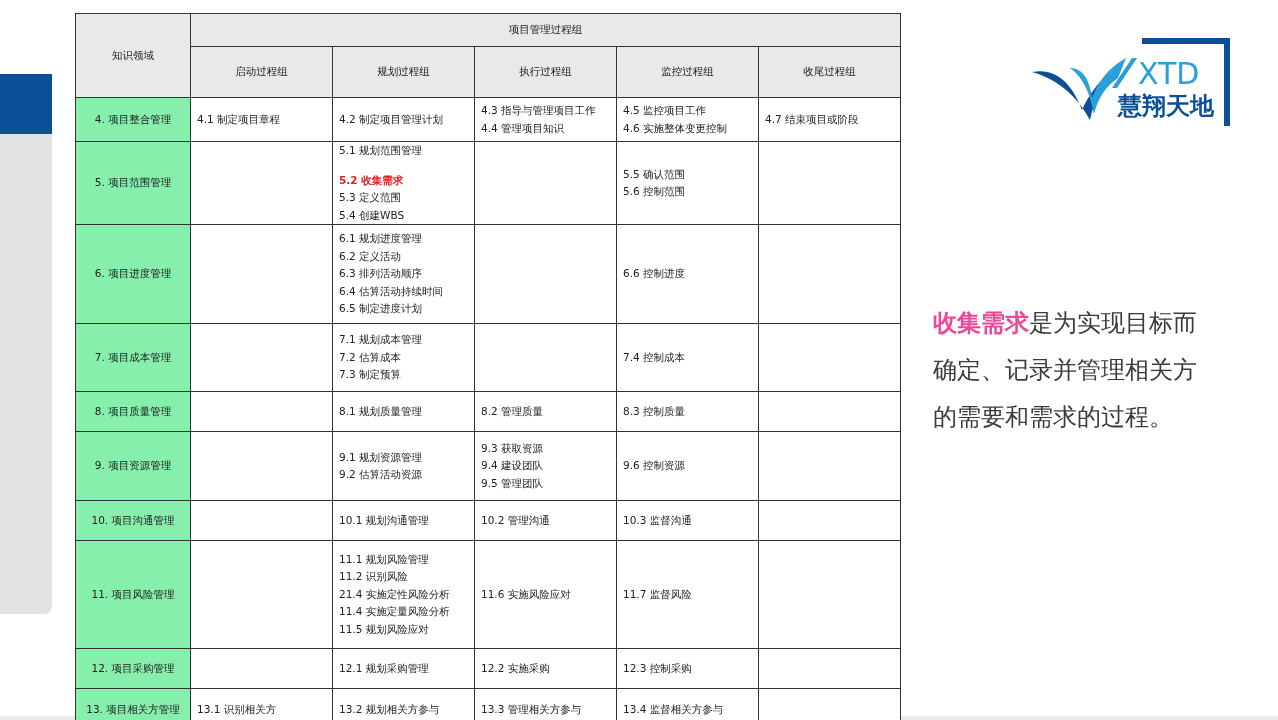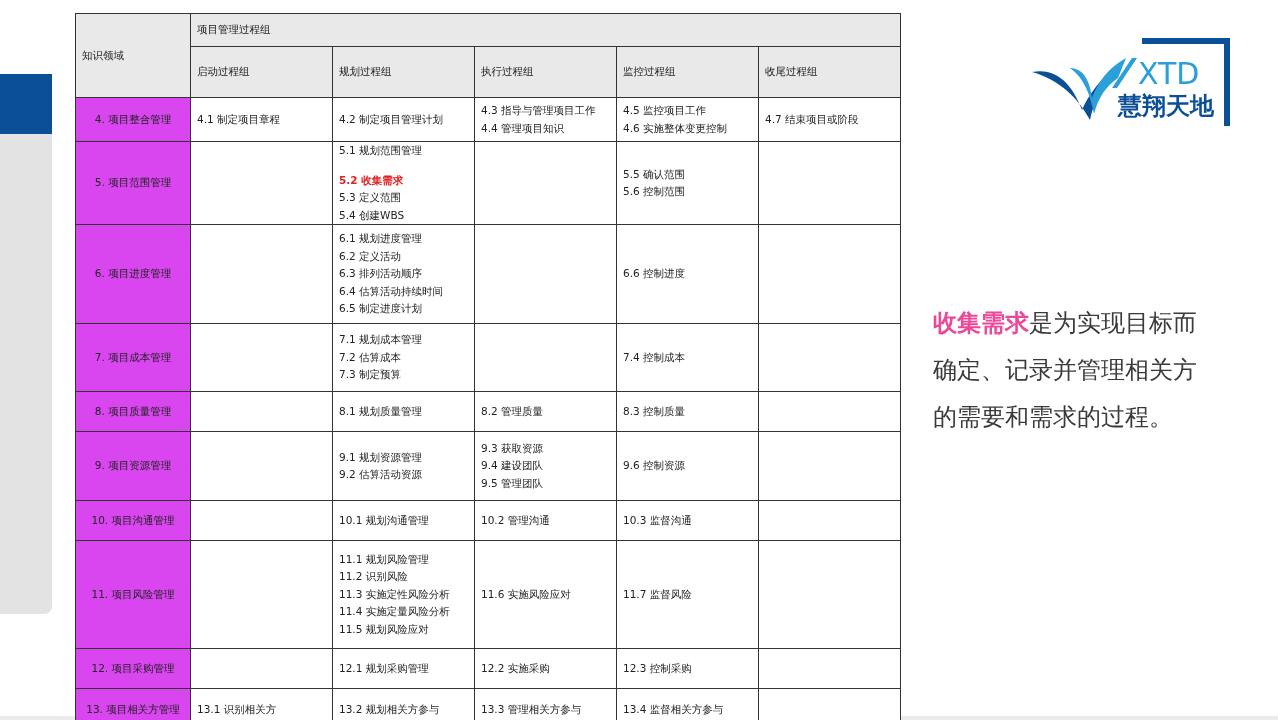--- a/index.html
+++ b/index.html
@@ -27,22 +27,22 @@
     font-size:10.5px;
   }
   table.pm td, table.pm th {
     border:1.3px solid #333;
     padding:0 6px;
     vertical-align:middle;
     font-weight:normal;
     line-height:17.5px;
     overflow:hidden;
   }
-  table.pm th { background:#e9e9e9; text-align:left; }
-  table.pm td.ka { background:#d946ef; text-align:center; padding:0 2px; }
+  table.pm th { background:#e9e9e9; text-align:center; }
+  table.pm td.ka { background:#86efac; text-align:center; padding:0 2px; }
   table.pm td.cell { background:#fff; text-align:left; white-space:nowrap; }
   .item { display:block; }
   .item.hl { color:#e02020; font-weight:bold;margin-top:12px; }
   .logo {
     position:absolute; left:1030px; top:38px; width:205px; height:92px;
   }
   .desc {
     position:absolute; left:933px; top:300px; width:285px;
     font-size:24px; line-height:47px; color:#3a3a3a;
   }
@@ -188,21 +188,21 @@
           <span class="item">10.3  监督沟通</span>
         </td>
         <td class="cell"></td>
       </tr>
       <tr style="height: 108px;">
         <td class="ka">11. 项目风险管理</td>
         <td class="cell"></td>
         <td class="cell">
           <span class="item">11.1  规划风险管理</span>
           <span class="item">11.2  识别风险</span>
-          <span class="item">11.3  实施定性风险分析</span>
+          <span class="item">21.4  实施定性风险分析</span>
           <span class="item">11.4  实施定量风险分析</span>
           <span class="item">11.5  规划风险应对</span>
         </td>
         <td class="cell">
           <span class="item">11.6  实施风险应对</span>
         </td>
         <td class="cell">
           <span class="item">11.7  监督风险</span>
         </td>
         <td class="cell"></td>

